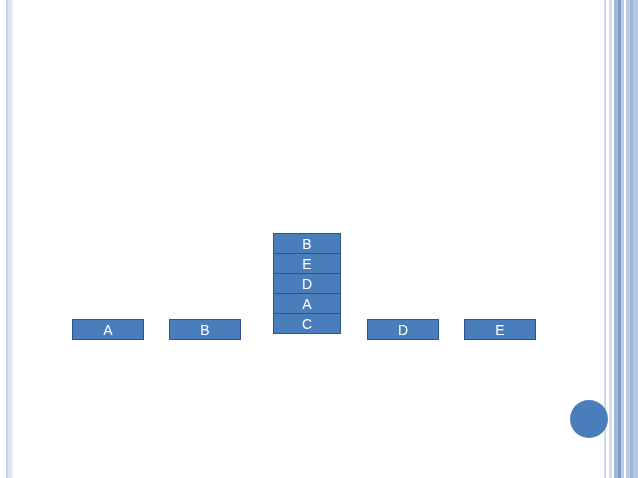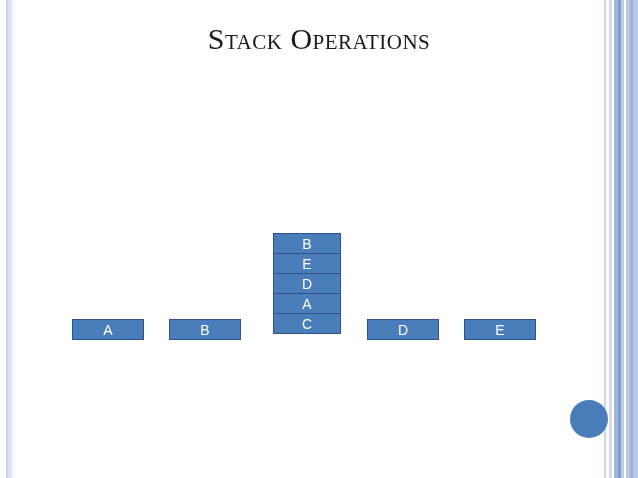--- a/index.html
+++ b/index.html
@@ -124,21 +124,20 @@
   <div class="stripe rs3"></div>
   <div class="stripe rs4"></div>
   <div class="stripe rs5"></div>
   <div class="stripe rs6"></div>
   <div class="stripe rs7"></div>
   <div class="stripe rs8"></div>
   <div class="stripe rs9"></div>
   <div class="stripe rs10"></div>
   <div class="stripe rs11"></div>
 
-  <div class="title">Stack Operations</div>
 
   <div class="box row-box row-a">
     <span>A</span>
   </div>
   <div class="box row-box row-b">
     <span>B</span>
   </div>
   <div class="box row-box row-d">
     <span>D</span>
   </div>

